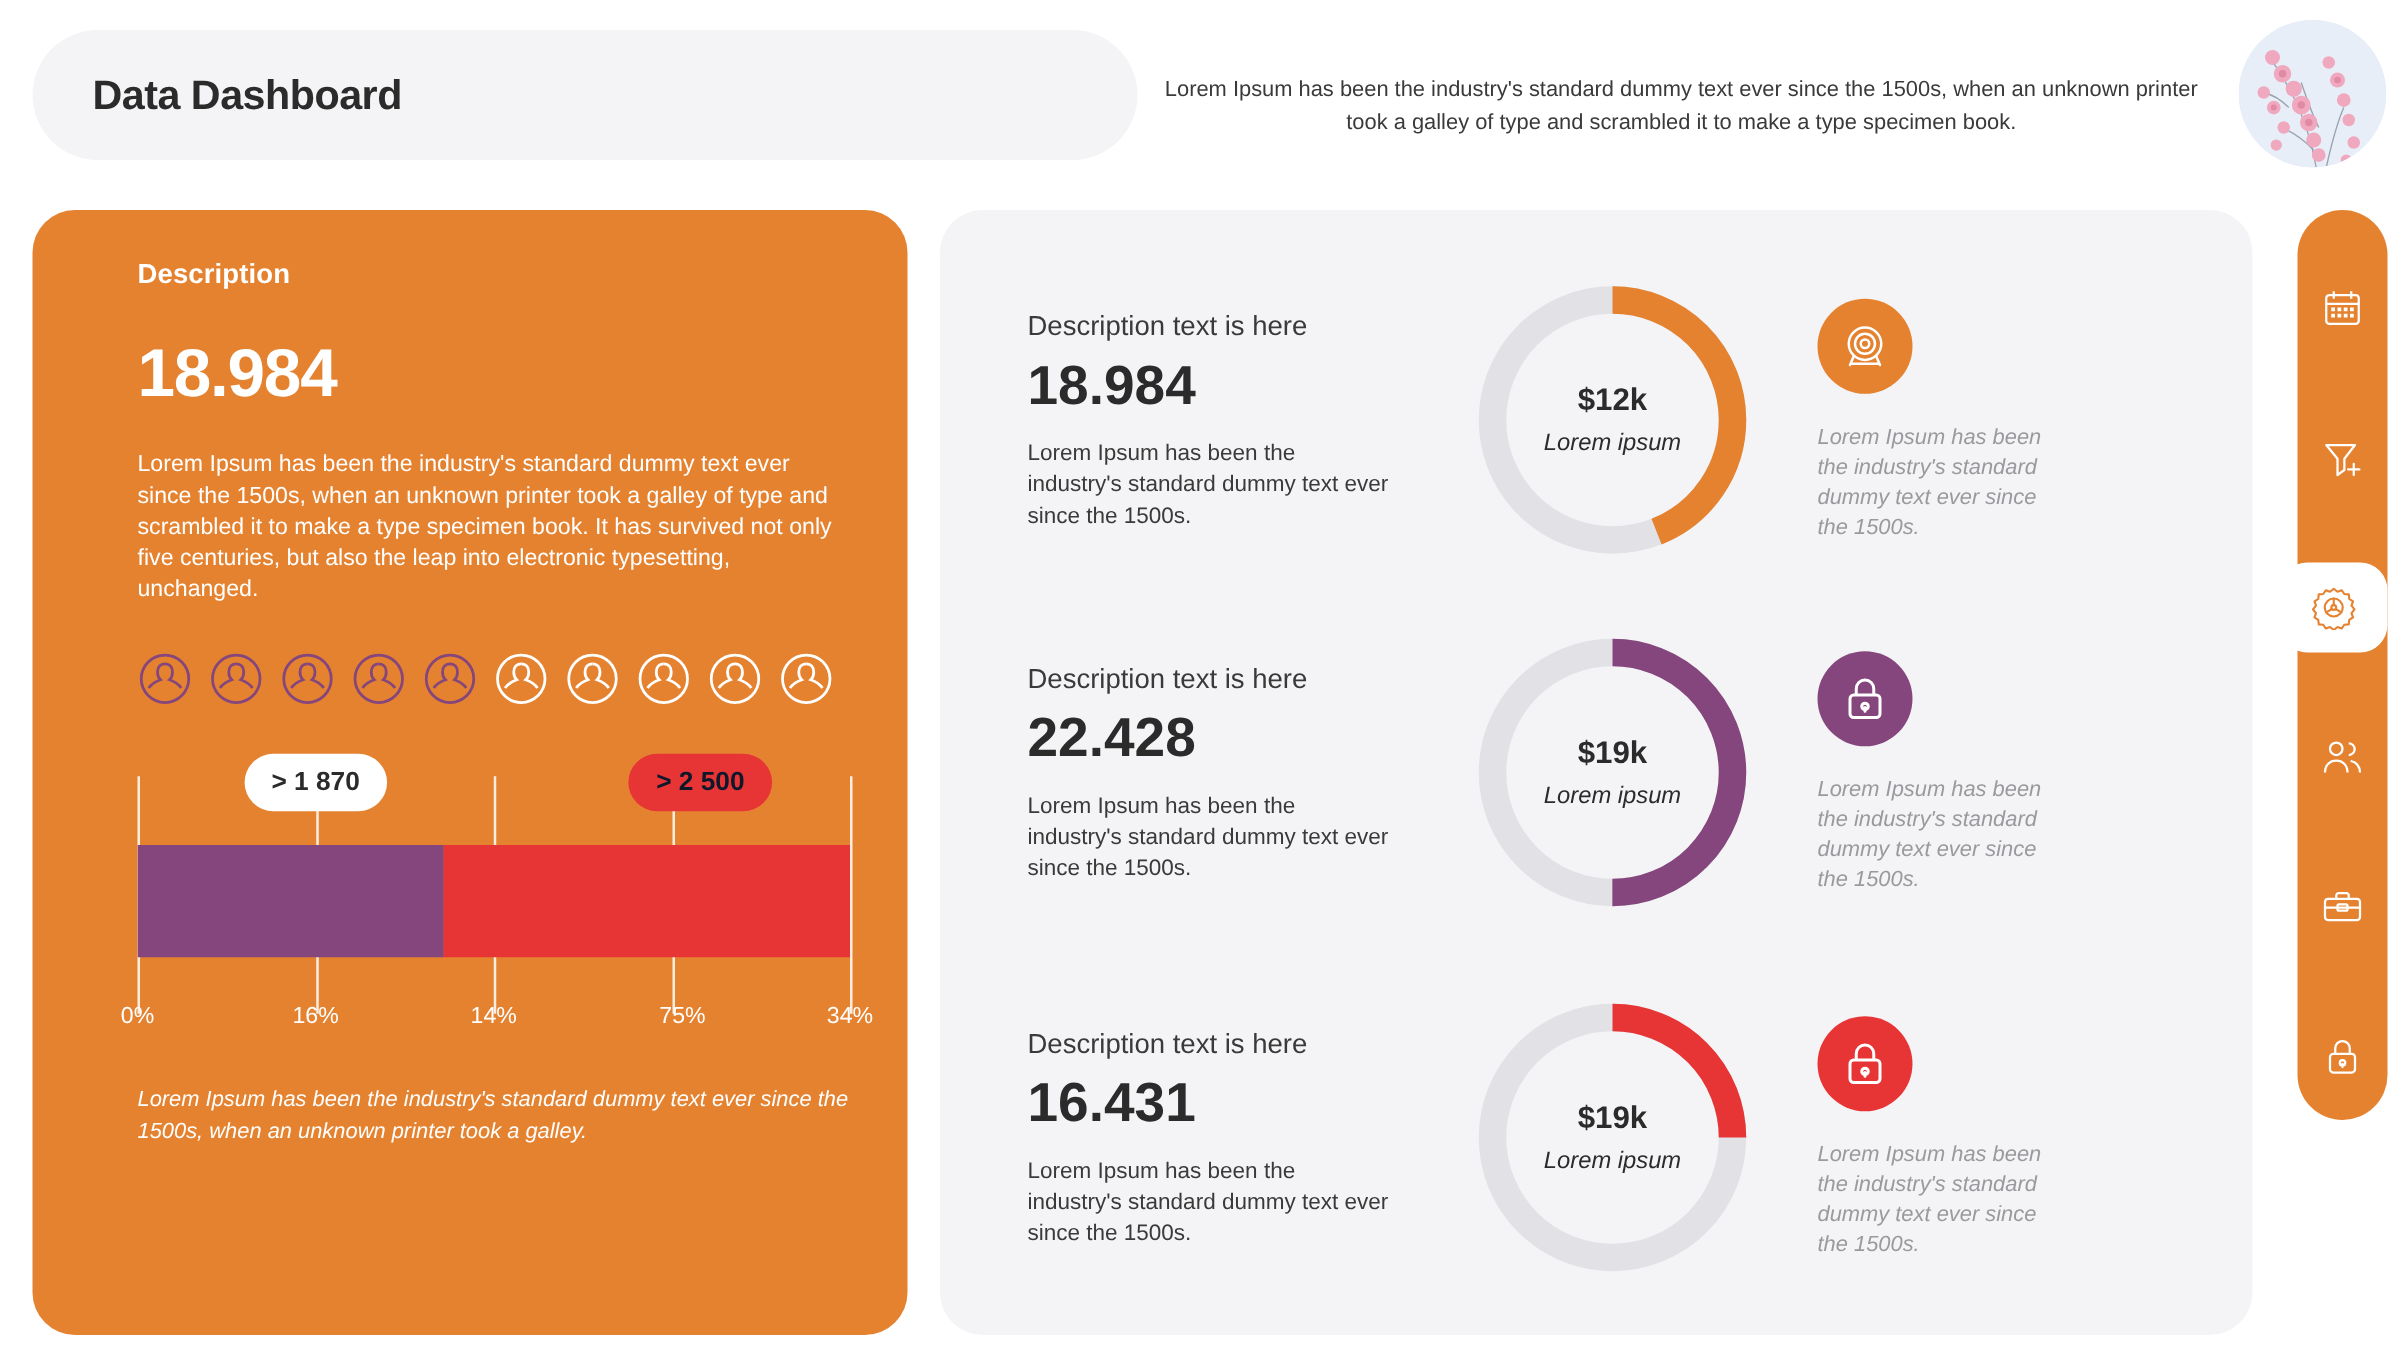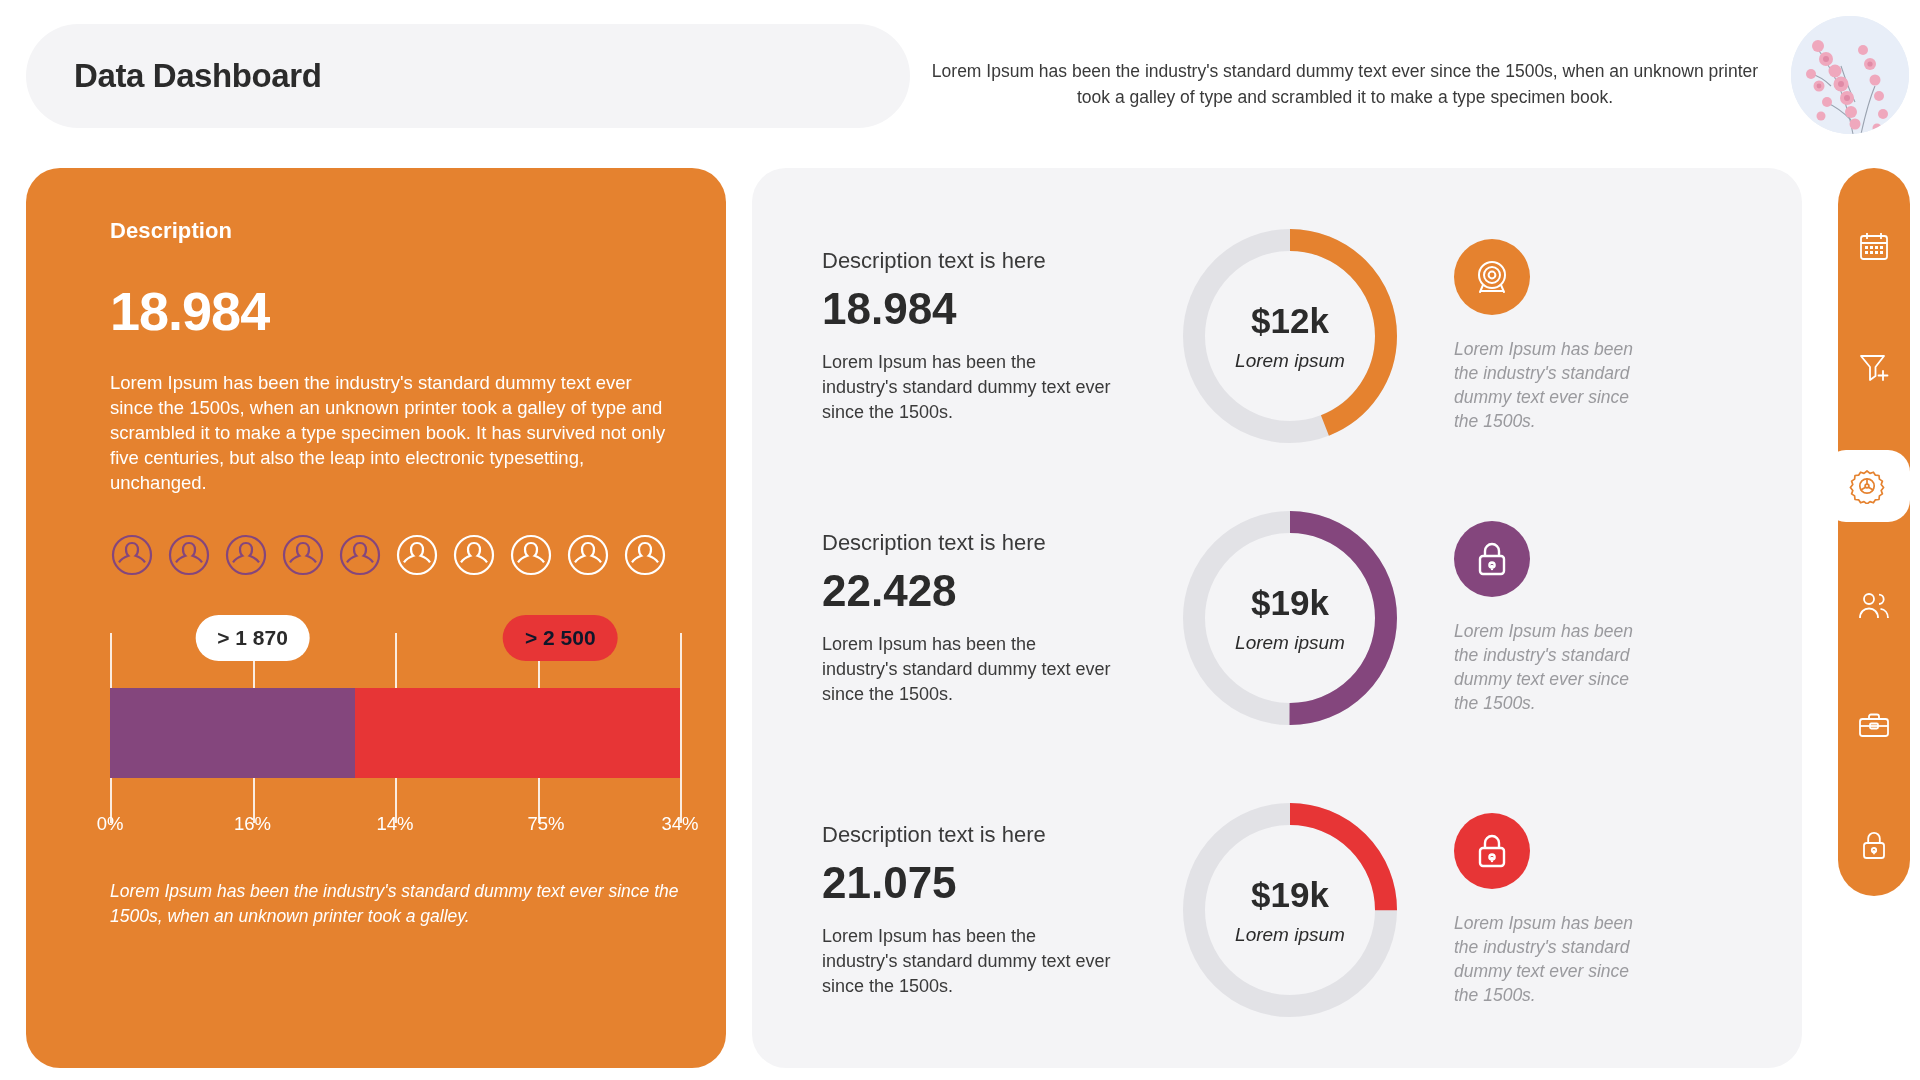--- a/index.html
+++ b/index.html
@@ -41,21 +41,21 @@
     overflow: hidden; background: #e6edf7;
   }
 
   
   .orange-panel {
     position: absolute; left: 26px; top: 168px;
     width: 700px; height: 900px;
     background: #e5822f;
     border-radius: 34px;
     color: #ffffff;
-    padding: 12px 84px 0 84px;
+    padding: 0 84px 0 84px;
   }
   .op-label { margin-top: 38px; font-size: 22px; font-weight: bold; letter-spacing: 0.1px; }
   .op-big { margin-top: 36px; font-size: 54px; font-weight: bold; letter-spacing: -1px; }
   .op-body { margin-top: 28px; font-size: 18.5px; line-height: 25px; width: 570px; }
 
   .people-row { margin-top: 38px; display: flex; gap: 13px; }
   .person { width: 44px; height: 44px; }
 
   
   .chart { position: relative; margin-top: 38px; width: 570px; height: 250px; }
@@ -118,21 +118,21 @@
     margin-top: 10px; font-size: 44px; font-weight: bold;
     color: #2b2b2b; letter-spacing: 0px;
   }
   .mr-desc { margin-top: 16px; font-size: 18px; line-height: 25px; color: #3a3a3a; width: 290px; }
 
   .donut { position: relative; width: 232px; height: 232px; margin-left: 22px; }
   .donut-center {
     position: absolute; left: 0; top: 0; width: 232px; height: 232px;
     display: flex; flex-direction: column; align-items: center; justify-content: center;
   }
-  .donut-value { font-size: 35px; font-weight: bold; color: #2b2b2b; }
+  .donut-value { font-size: 25px; font-weight: bold; color: #2b2b2b; }
   .donut-sub { margin-top: 9px; font-size: 19px; font-style: italic; color: #2b2b2b; }
 
   .mr-right { margin-left: 48px; width: 250px; display: flex; flex-direction: column; }
   .mr-icon {
     width: 76px; height: 76px; border-radius: 50%;
     display: flex; align-items: center; justify-content: center;
   }
   .mr-note {
     margin-top: 22px; font-size: 17.5px; line-height: 24px;
     font-style: italic; color: #9a9a9e; width: 200px;
@@ -348,21 +348,21 @@
             <path d="M20 25.5 a2.6 2.6 0 0 1 0 5.2 a2.6 2.6 0 0 1 0 -5.2 M20 29 v3" stroke-linecap="round"></path>
           </svg>
         </div>
         <div class="mr-note">Lorem Ipsum has been the industry's standard dummy text ever since the 1500s.</div>
       </div>
     </div>
 
     <div class="metric-row r3">
       <div class="mr-text">
         <div class="mr-title">Description text is here</div>
-        <div class="mr-value">21.075</div>
+        <div class="mr-value">16.431</div>
         <div class="mr-desc">Lorem Ipsum has been the industry's standard dummy text ever since the 1500s.</div>
       </div>
       <div class="donut">
         <svg width="232" height="232" viewBox="0 0 232 232">
           <circle cx="116" cy="116" r="96" fill="none" stroke="#e2e2e6" stroke-width="22"></circle>
           <circle class="donut-arc" cx="116" cy="116" r="96" fill="none" stroke-width="22" transform="rotate(-90 116 116)" stroke="#e73536" stroke-dasharray="150.79644737231007 603.1857894892403"></circle>
         </svg>
         <div class="donut-center">
           <div class="donut-value">$19k</div>
           <div class="donut-sub">Lorem ipsum</div>

